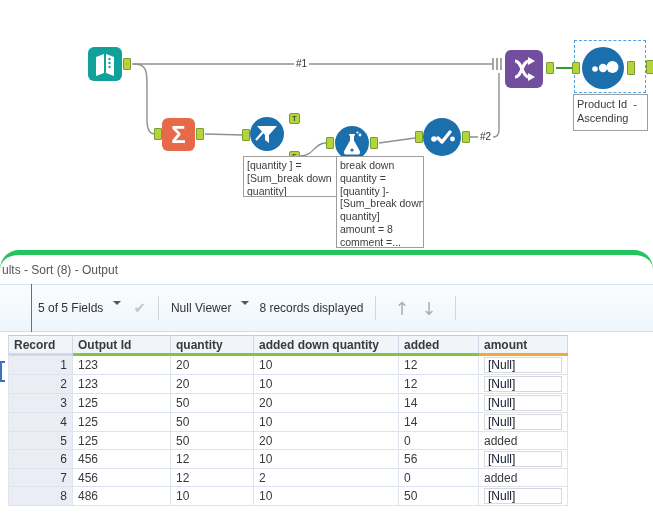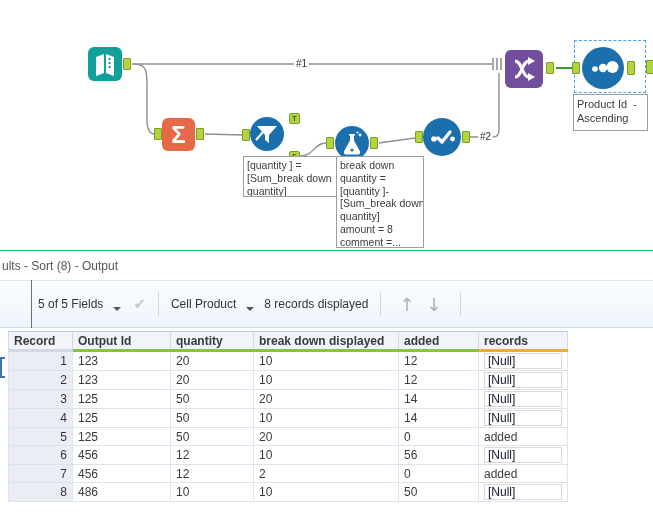--- a/index.html
+++ b/index.html
@@ -34,28 +34,28 @@
                 padding:0 2px; line-height:12px; }
 
   .ann { position:absolute; background:#fff; border:1px solid #9e9e9e; color:#3c3c3c;
          font-size:10.5px; line-height:12.8px; padding:2px 3px; white-space:pre; overflow:hidden; }
   .ann-filter { left:243px; top:156px; width:110px; height:41px; }
   .ann-formula{ left:336px; top:156px; width:88px; height:92px; }
   .ann-sort   { left:573px; top:94px;  width:75px; height:37px; font-size:11px; line-height:14px; }
 
   
   .results { position:absolute; left:0; top:250px; width:653px; height:266px;
-             border-top:1px solid #22c55e; background:#fff; }
+             border-top:5px solid #22c55e; background:#fff;border-radius:19px; }
   .results-title { position:absolute; left:2px; top:8px; font-size:12px; color:#555; white-space:nowrap; }
   .toolbar { position:absolute; left:0; top:29px; width:653px; height:48px;
              background:linear-gradient(#fafdff,#eef5fb);
              border-top:1px solid #d8e6f2; border-bottom:1px solid #cfdeed;
              display:flex; align-items:center; padding-left:38px; font-size:12px; color:#333; }
   .splitter-line { position:absolute; left:31px; top:29px; width:1px; height:48px; background:#6f6f6f; }
-  .tb-group { display:flex; align-items:flex-end; gap:6px; cursor:default; }
+  .tb-group { display:flex; align-items:flex-start; gap:6px; cursor:default; }
   .caret { width:0; height:0; border-left:4px solid transparent; border-right:4px solid transparent;
            border-top:4px solid #555; margin-left:4px; }
   .tb-check { color:#c6c6c6; font-size:15px; margin-left:12px; font-family:"DejaVu Sans",sans-serif; }
   .tb-sep { width:1px; height:24px; background:#d5d5d5; margin:0 12px; }
   .tb-arrow { color:#aeaeae; font-size:18px; font-family:"DejaVu Sans",sans-serif; padding:0 6px; }
   .row-marker { position:absolute; left:0; top:106px; width:5px; height:21px;
                 border-left:2px solid #3d6fc7; border-top:2px solid #3d6fc7; border-bottom:2px solid #3d6fc7; }
 
   table.grid { position:absolute; left:8px; top:80px; border-collapse:collapse; table-layout:fixed;
                font-size:12px; color:#3a3a3a; background:#fff; }
@@ -190,21 +190,21 @@
     <div class="results-title">ults - Sort (8) - Output</div>
 
     <div class="toolbar">
       <div class="tb-group">
         <span>5 of 5 Fields</span>
         <span class="caret"></span>
       </div>
       <span class="tb-check">✔</span>
       <div class="tb-sep"></div>
       <div class="tb-group">
-        <span>Cell Product</span>
+        <span>Null Viewer</span>
         <span class="caret"></span>
       </div>
       <span style="margin-left:10px;">8 records displayed</span>
       <div class="tb-sep"></div>
       <span class="tb-arrow">↑</span>
       <span class="tb-arrow">↓</span>
       <div class="tb-sep"></div>
     </div>
     <div class="splitter-line"></div>
     <div class="row-marker"></div>
@@ -216,23 +216,23 @@
           <col style="width: 83px;">
           <col style="width: 145px;">
           <col style="width: 80px;">
           <col style="width: 89px;">
         </colgroup>
       <thead>
           <tr>
             <th style="border-bottom: 3px solid rgb(207, 216, 228);">Record</th>
             <th style="border-bottom: 3px solid rgb(132, 196, 65);">Output Id</th>
             <th style="border-bottom: 3px solid rgb(132, 196, 65);">quantity</th>
-            <th style="border-bottom: 3px solid rgb(132, 196, 65);">break down displayed</th>
+            <th style="border-bottom: 3px solid rgb(132, 196, 65);">added down quantity</th>
             <th style="border-bottom: 3px solid rgb(132, 196, 65);">added</th>
-            <th style="border-bottom: 3px solid rgb(244, 168, 60);">records</th>
+            <th style="border-bottom: 3px solid rgb(244, 168, 60);">amount</th>
           </tr>
         </thead>
       <tbody>
           <tr>
             <td class="record-cell">1</td>
             <td>123</td>
             <td>20</td>
             <td>10</td>
             <td>12</td>
             <td>

